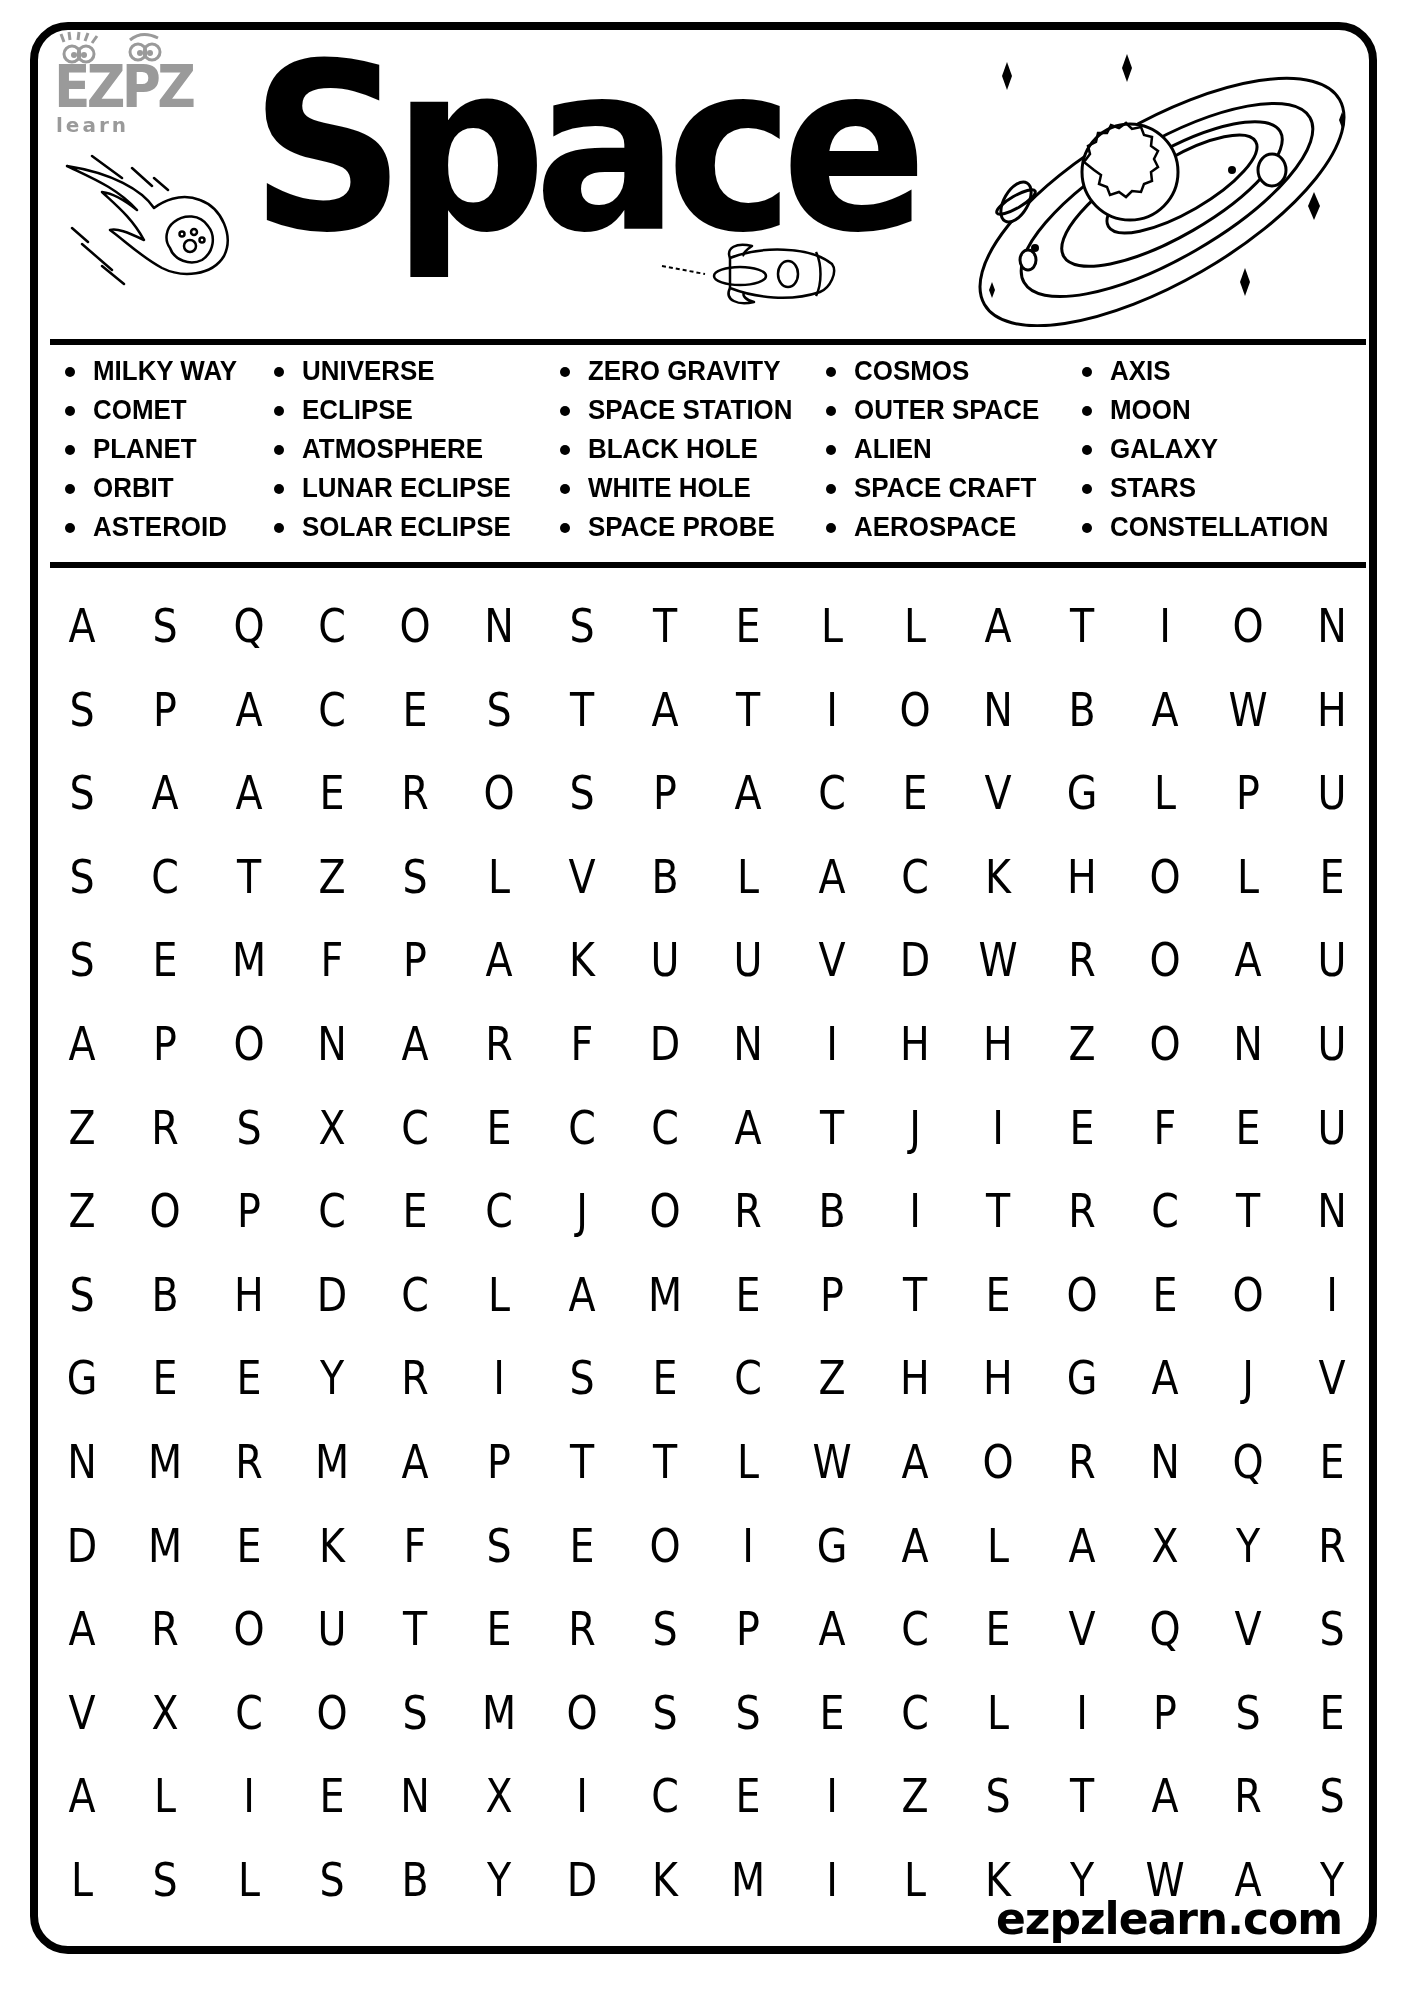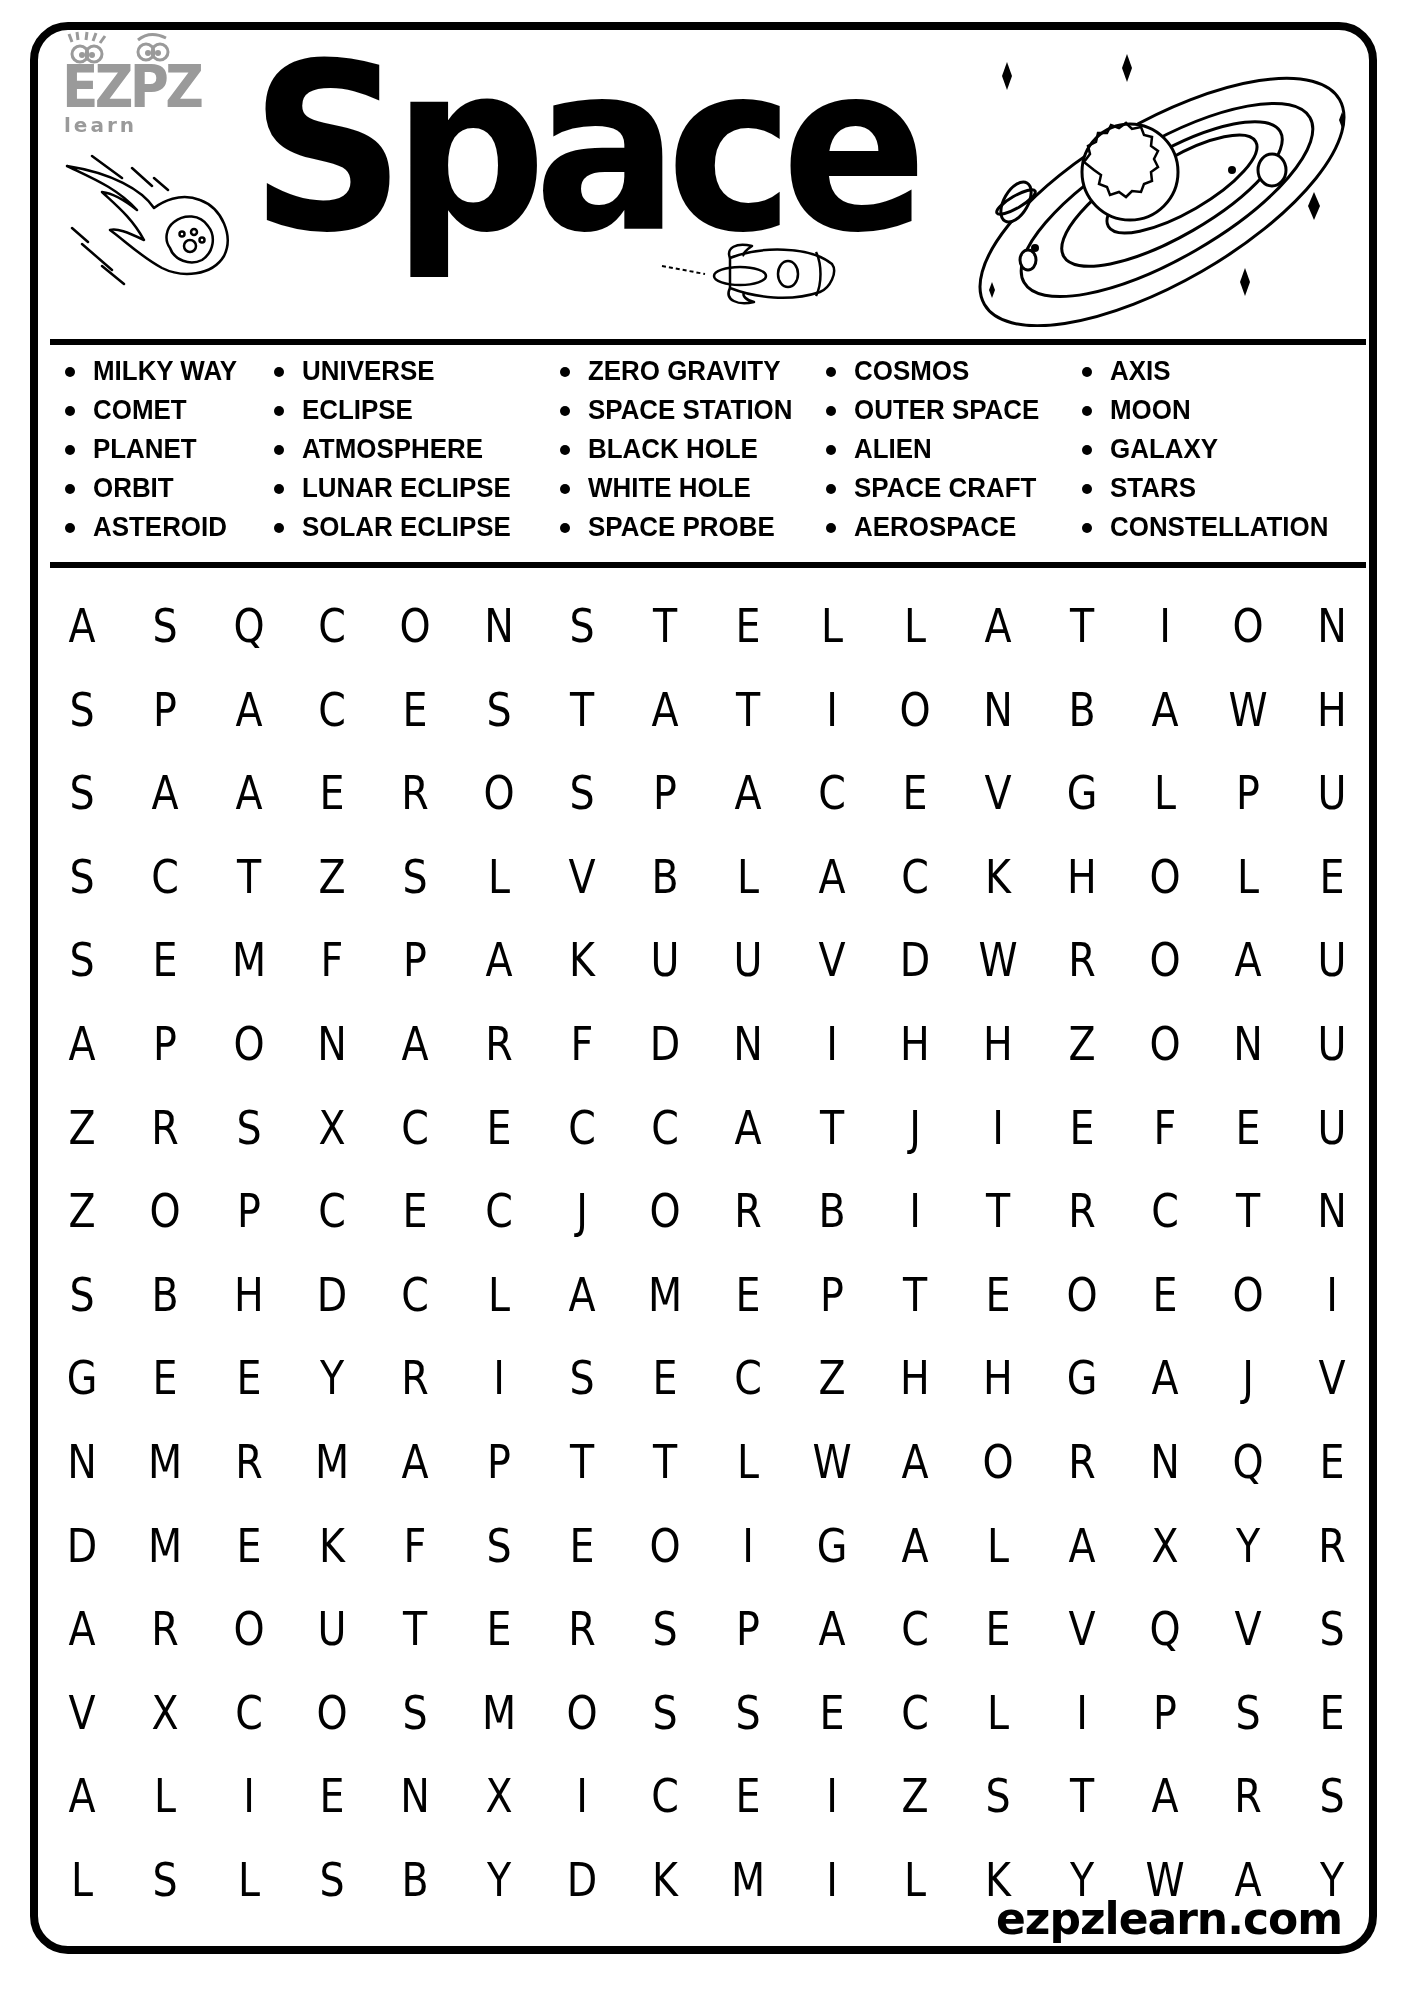--- a/index.html
+++ b/index.html
@@ -1,18 +1,18 @@
 <!DOCTYPE html>
 <html><head>
 <meta charset="utf-8">
 <style>
   html, body { margin:0; padding:0; background:#ffffff; }
   body { width:1414px; height:2000px; position:relative; overflow:hidden; font-family:"DejaVu Sans", sans-serif; color:#000; }
   .frame { position:absolute; left:30px; top:22px; width:1347px; height:1932px; border:8px solid #000; border-radius:38px; box-sizing:border-box; }
-  .logo { position:absolute; left:60px; top:30px; width:140px; height:105px; }
+  .logo { position:absolute; left:52px; top:30px; width:140px; height:105px; }
   .logo-ezpz { position:absolute; left:2px; top:28px; font-family:"DejaVu Sans", sans-serif; font-weight:bold; font-size:58px; color:#9a9a9a; letter-spacing:-4px; transform:scaleX(0.92); transform-origin:left top; line-height:1; }
   .logo-learn { position:absolute; left:4px; top:85px; font-family:"DejaVu Sans", sans-serif; font-weight:bold; font-size:20px; color:#9a9a9a; letter-spacing:3px; line-height:1; }
   .title { position:absolute; left:250px; top:4px; width:730px; height:290px; font-family:"DejaVu Sans", sans-serif; font-weight:bold; font-size:232px; line-height:290px; letter-spacing:-14px; white-space:nowrap; transform:scaleX(0.93); transform-origin:left center; }
   .illus { position:absolute; }
   .divider { position:absolute; left:50px; width:1316px; height:6px; background:#000; }
   .words { position:absolute; left:50px; top:352px; width:1316px; height:200px; }
   .wcol { position:absolute; top:0; }
   .witem { position:relative; height:39px; line-height:39px; font-family:"Liberation Sans", sans-serif; font-weight:bold; font-size:27px; white-space:nowrap; }
   .witem .bullet { position:absolute; left:0; top:15px; width:10px; height:10px; border-radius:50%; background:#000; }
   .witem .wtext { position:absolute; left:28px; top:0; transform:scaleX(0.96); transform-origin:left center; }

